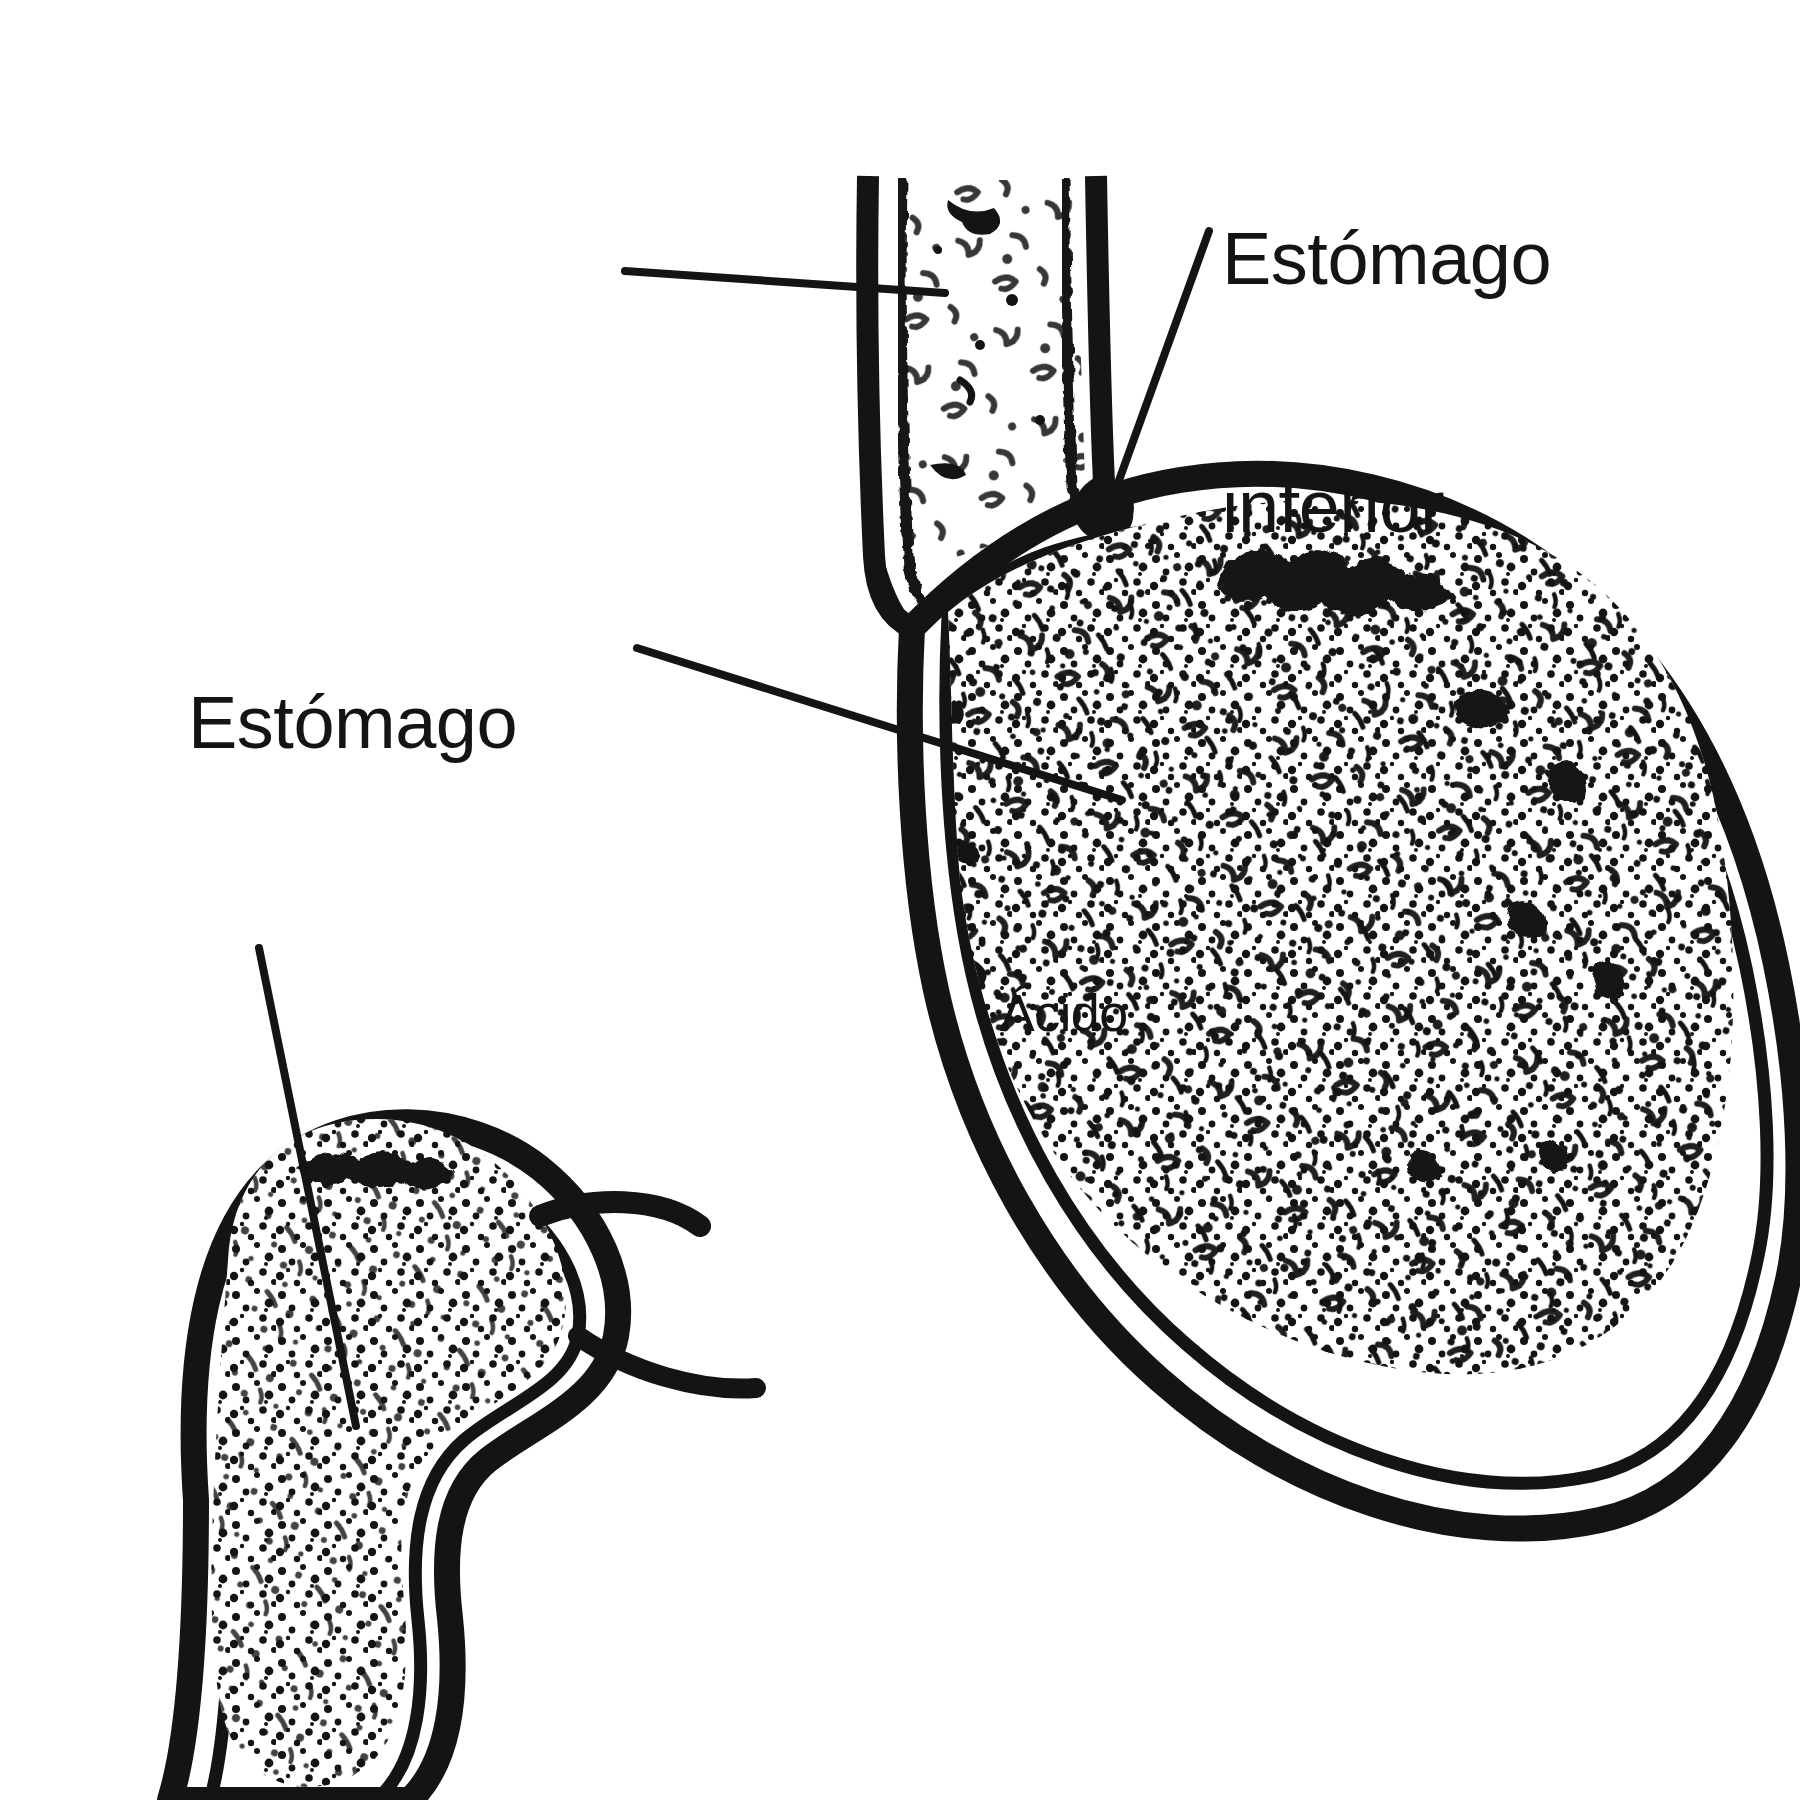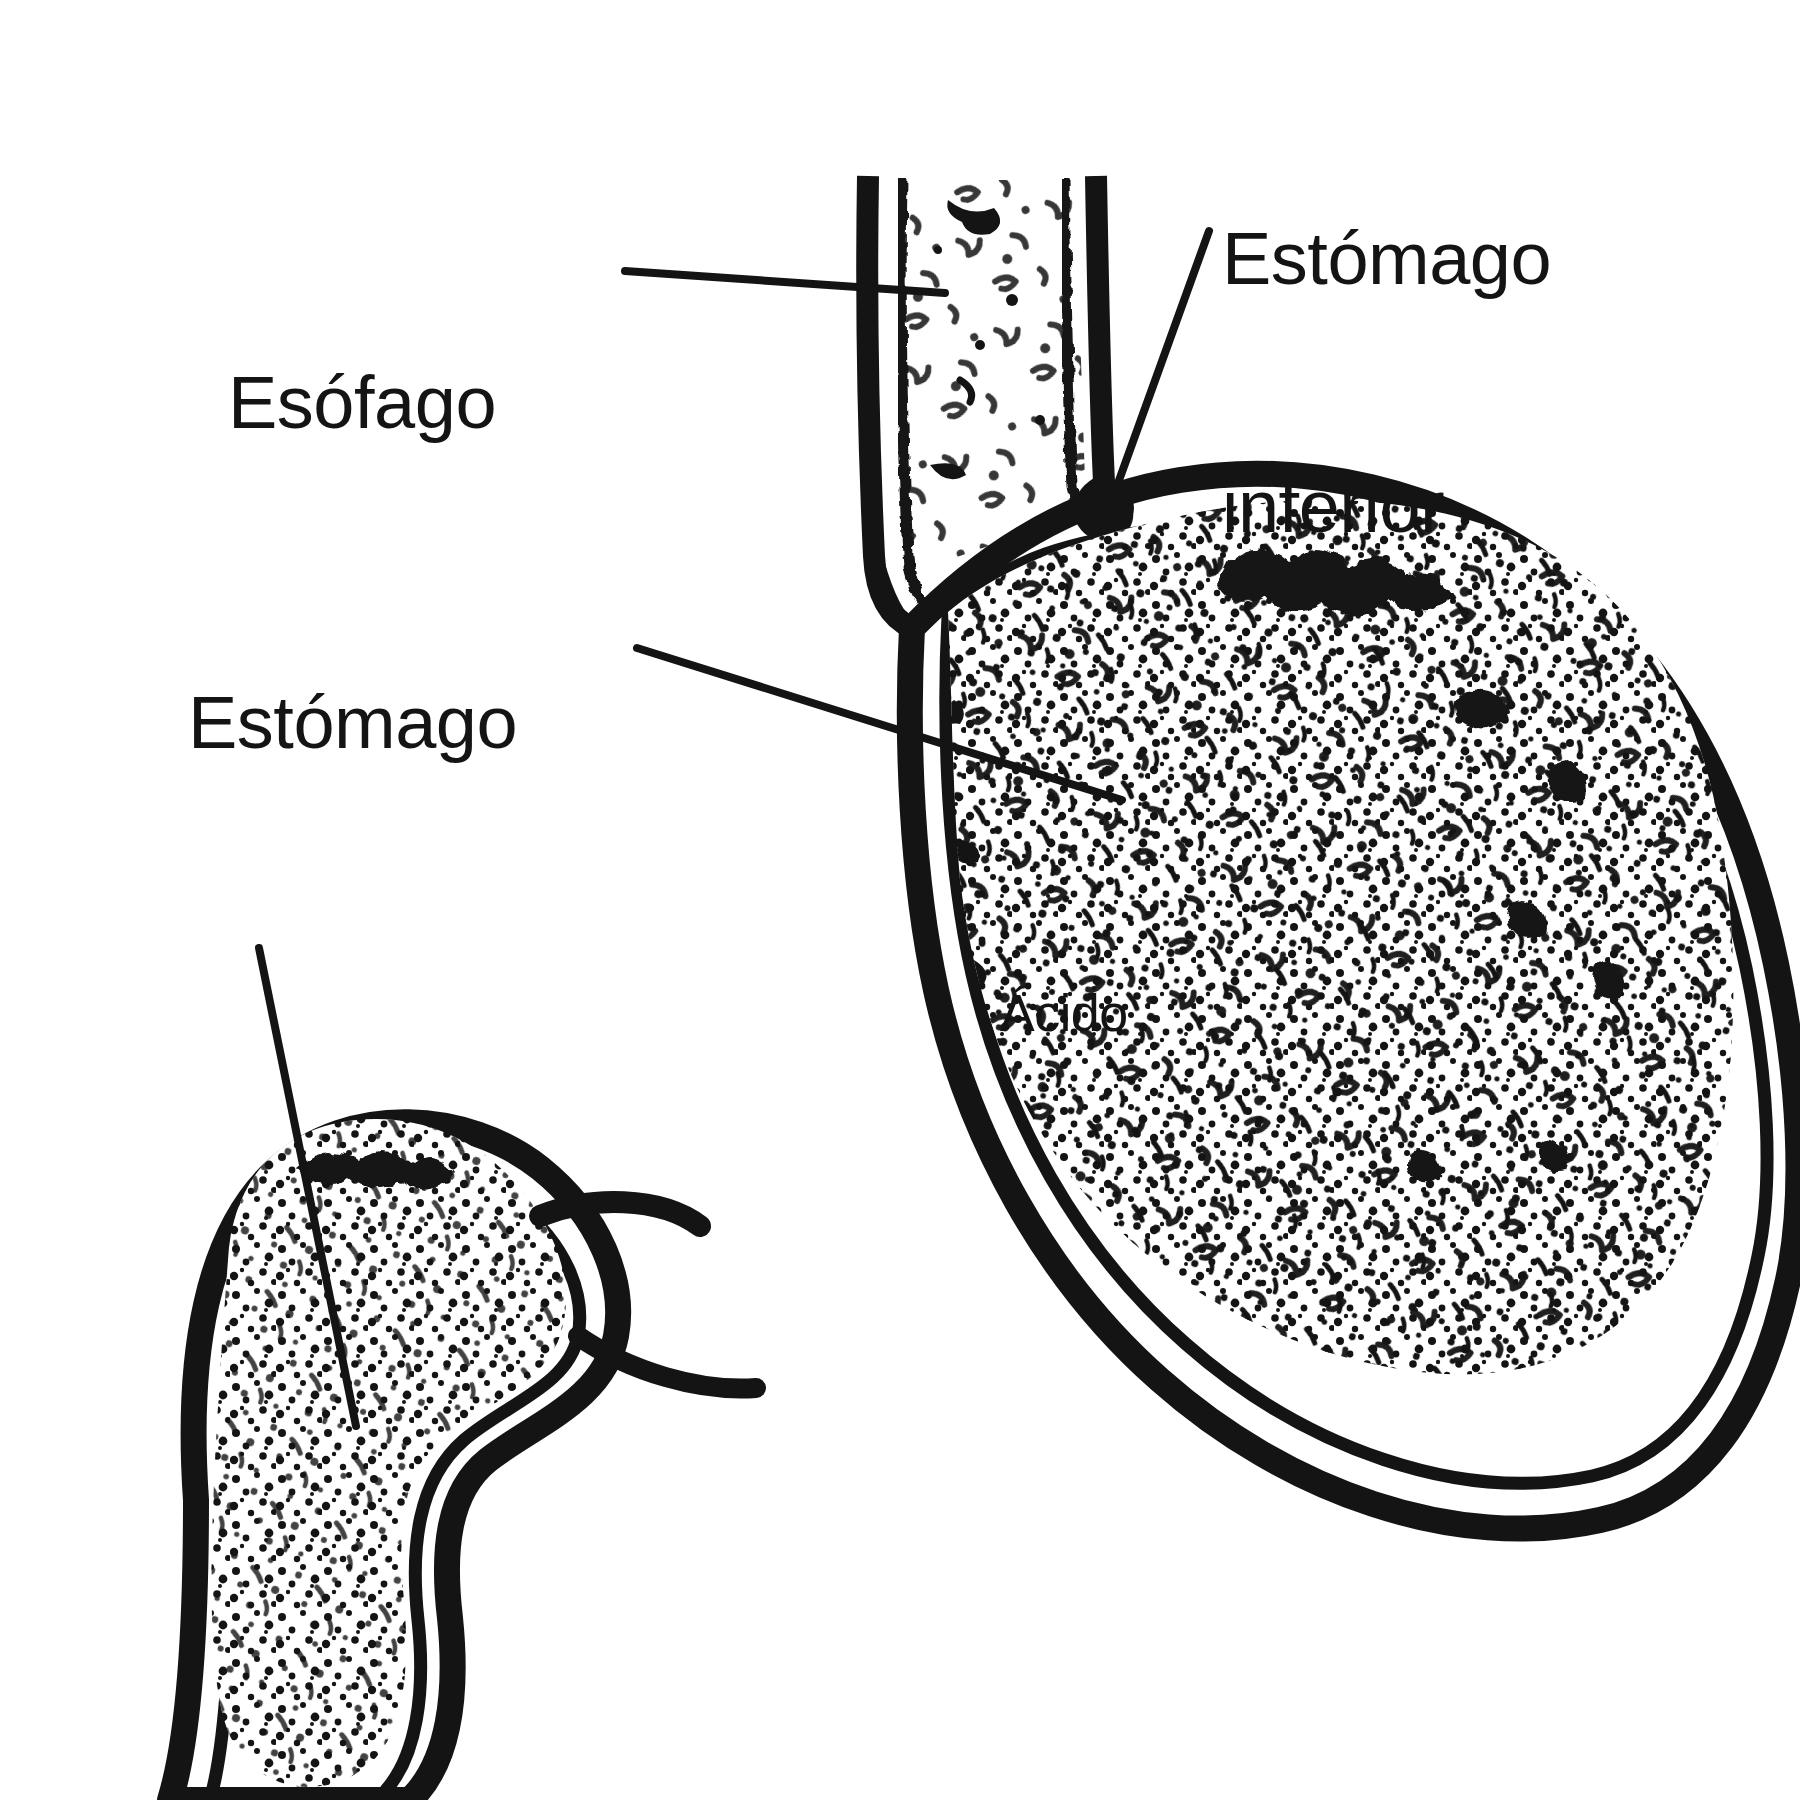--- a/index.html
+++ b/index.html
@@ -235,23 +235,20 @@
     </g>
 
     <g stroke="#141414" fill="none" stroke-linecap="round">
       <line id="leader-esofago" x1="625" y1="271" x2="945" y2="293" stroke-width="8"></line>
       <line id="leader-esfinter" x1="1209" y1="231" x2="1113" y2="497" stroke-width="8"></line>
       <line id="leader-estomago" x1="637" y1="648" x2="1122" y2="800" stroke-width="8"></line>
       <line id="leader-intestino" x1="259" y1="948" x2="356" y2="1426" stroke-width="8"></line>
     </g>
   </svg>
 
-  <div class="label-text lbl-esofago">
-    <span class="lbl-line">Esófago</span>
-  </div>
 
   <div class="label-text lbl-esfinter">
     <span class="lbl-line">Estómago</span>
     <span class="lbl-line">inferior</span>
   </div>
 
   <div class="label-text lbl-estomago">
     <span class="lbl-line">Estómago</span>
   </div>
 

